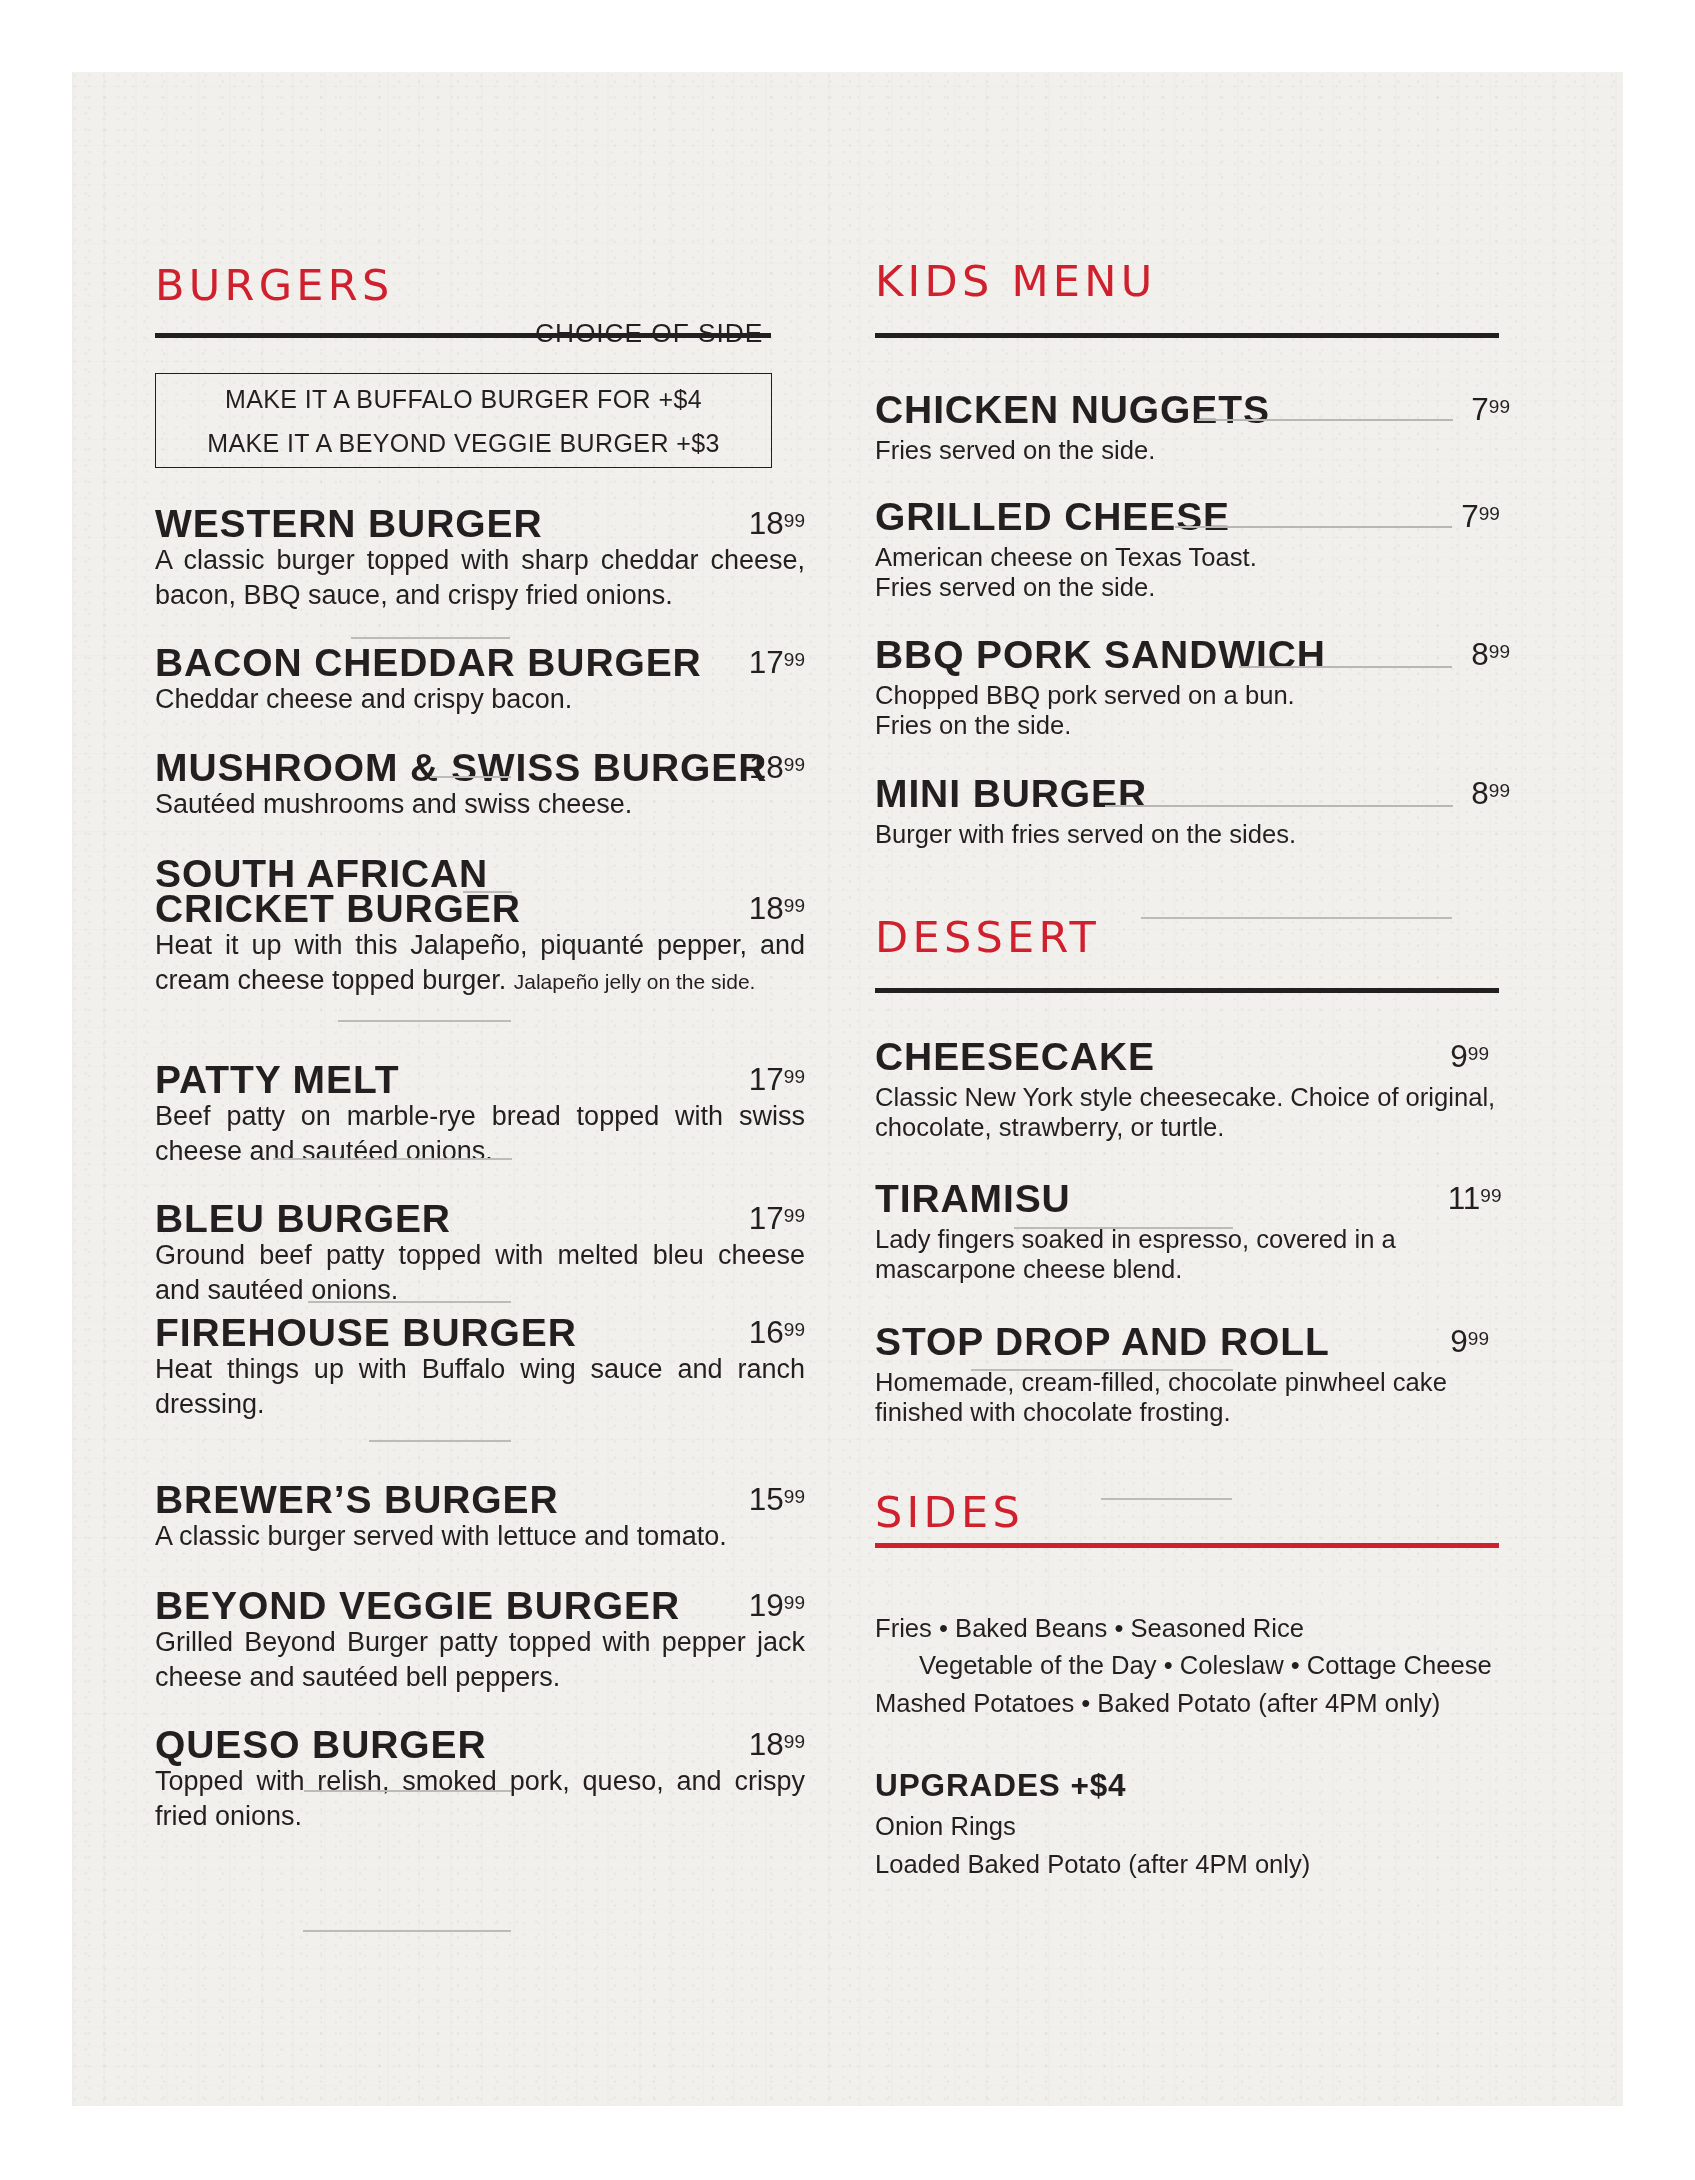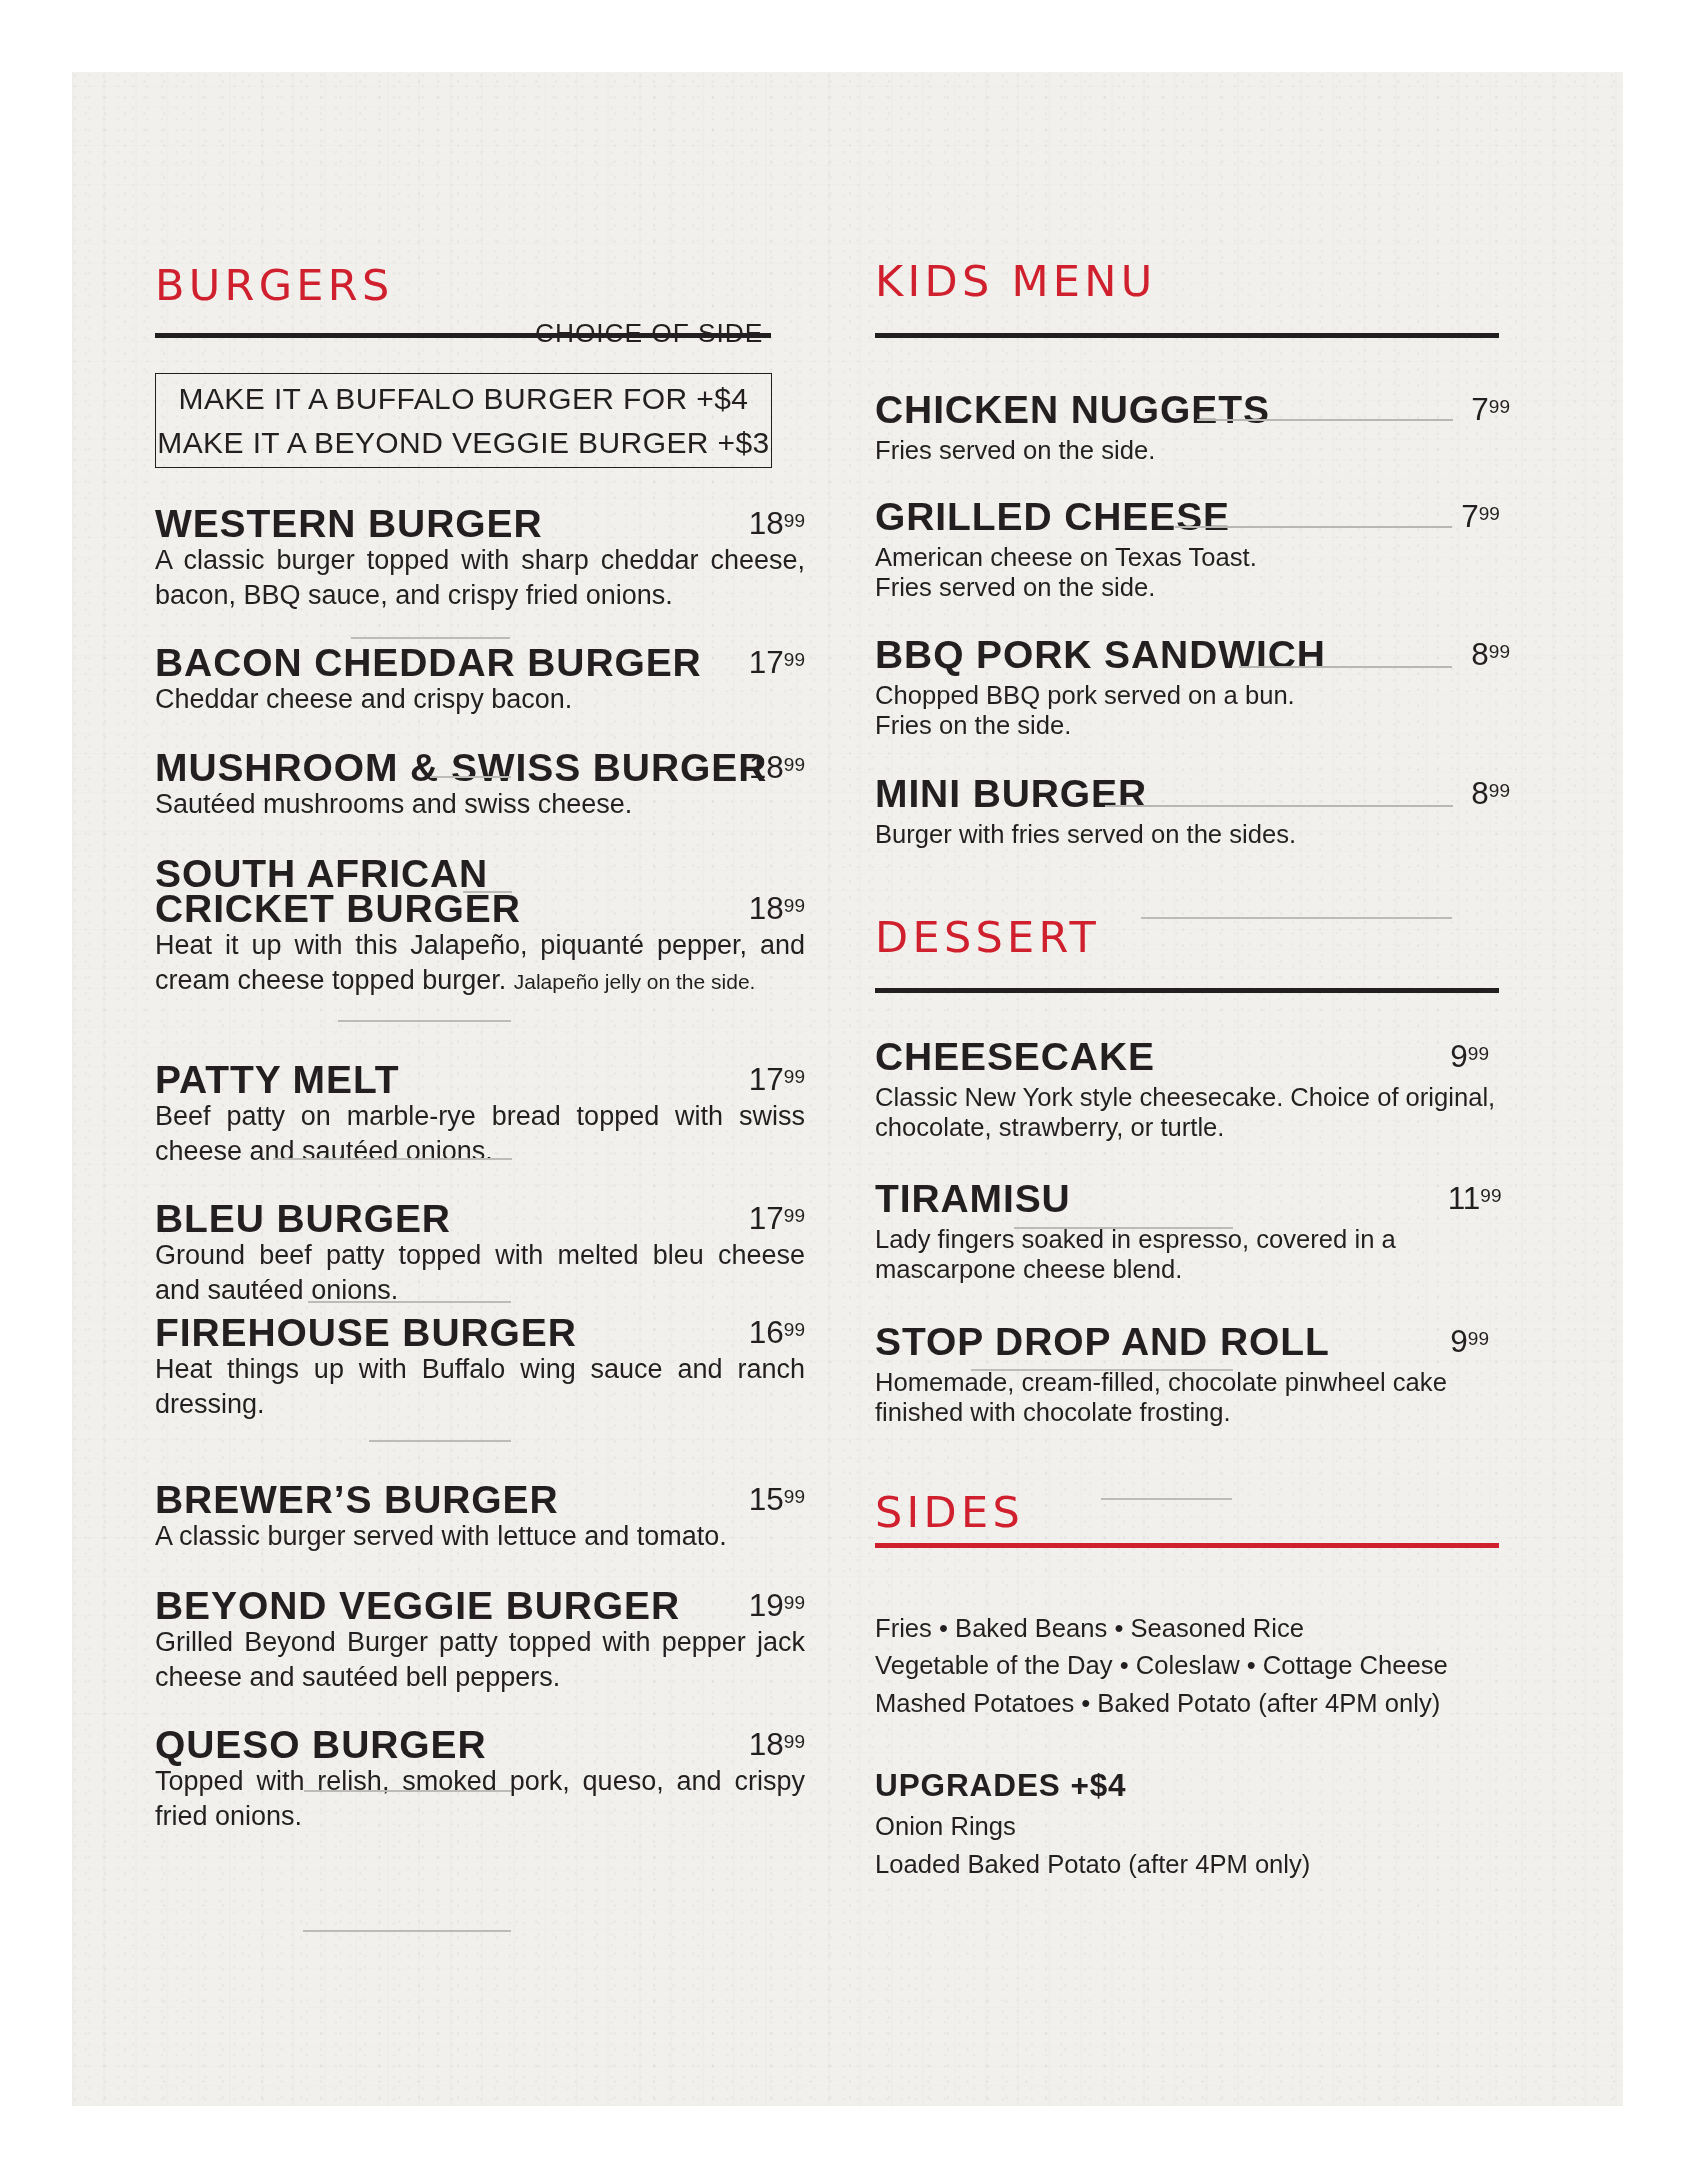--- a/index.html
+++ b/index.html
@@ -23,21 +23,21 @@
   }
   .rule { position:absolute; height:5.1px; background:#231f20; }
   .rule.red { background:#d0202e; height:5.1px; }
   .subhead {
     position:absolute; font-size:26.4px; letter-spacing:0.9px; line-height:1;margin-top:16px;
   }
   .promo-box {
     position:absolute; left:155px; top:373px; width:617px; height:95px;
     border:1.7px solid #231f20; box-sizing:border-box;
     display:flex; flex-direction:column; align-items:center; justify-content:center;
-    font-size:30px; line-height:44px; letter-spacing:0.4px;
+    font-size:25px; line-height:44px; letter-spacing:0.4px;
   }
   .item { position:absolute; }
   .item-name {
     font-weight:bold; font-size:39px; letter-spacing:0.9px; line-height:35px;
   }
   .item-price {
     position:absolute; top:0; font-size:31.5px; line-height:35px;
   }
   .item-price sup { font-size:19px; vertical-align:top; position:relative; top:-3.4px; }
   .item-desc { font-size:27px; line-height:35px; margin-top:1.7px; }
@@ -214,20 +214,20 @@
         <div>finished with chocolate frosting.</div>
       </div>
   </div>
   <div class="ghost" style="left:971px;top:1369px;width:262px;"></div>
 
   <div class="ghost" style="left:1101px;top:1498px;width:131px;"></div>
   <div class="heading" style="left:875px;top:1491px;">SIDES</div>
   <div class="rule red" style="left:875px;top:1543px;width:624px;"></div>
 
   <div class="sides-line" style="top:1610px;">Fries • Baked Beans • Seasoned Rice</div>
-  <div class="sides-line" style="top:1647px;">Vegetable of the Day • Coleslaw • Cottage Cheese</div>
+  <div class="sides-line" style="top:1647px;margin-left:44px;">Vegetable of the Day • Coleslaw • Cottage Cheese</div>
   <div class="sides-line" style="top:1685px;">Mashed Potatoes • Baked Potato (after 4PM only)</div>
 
   <div class="upg-title" style="top:1767px;">UPGRADES +$4</div>
   <div class="upg-line" style="top:1808px;">Onion Rings</div>
   <div class="upg-line" style="top:1846px;">Loaded Baked Potato (after 4PM only)</div>
 </div>
 
 
 </body></html>

